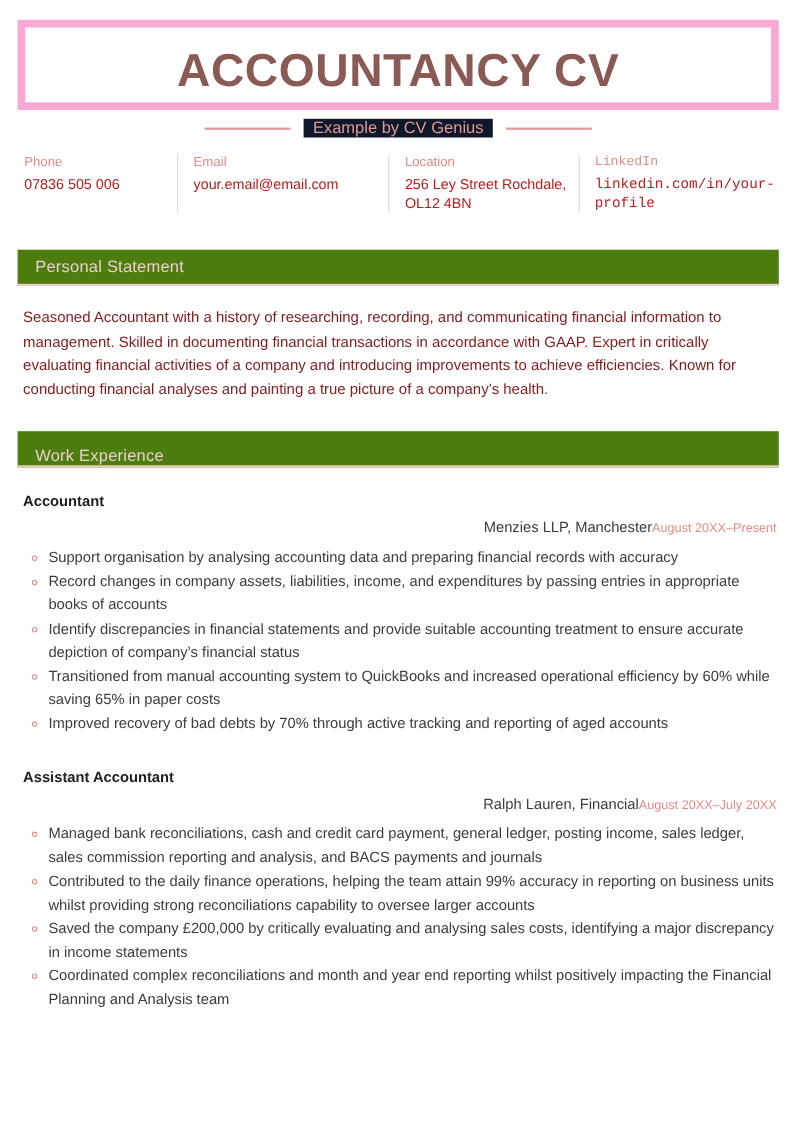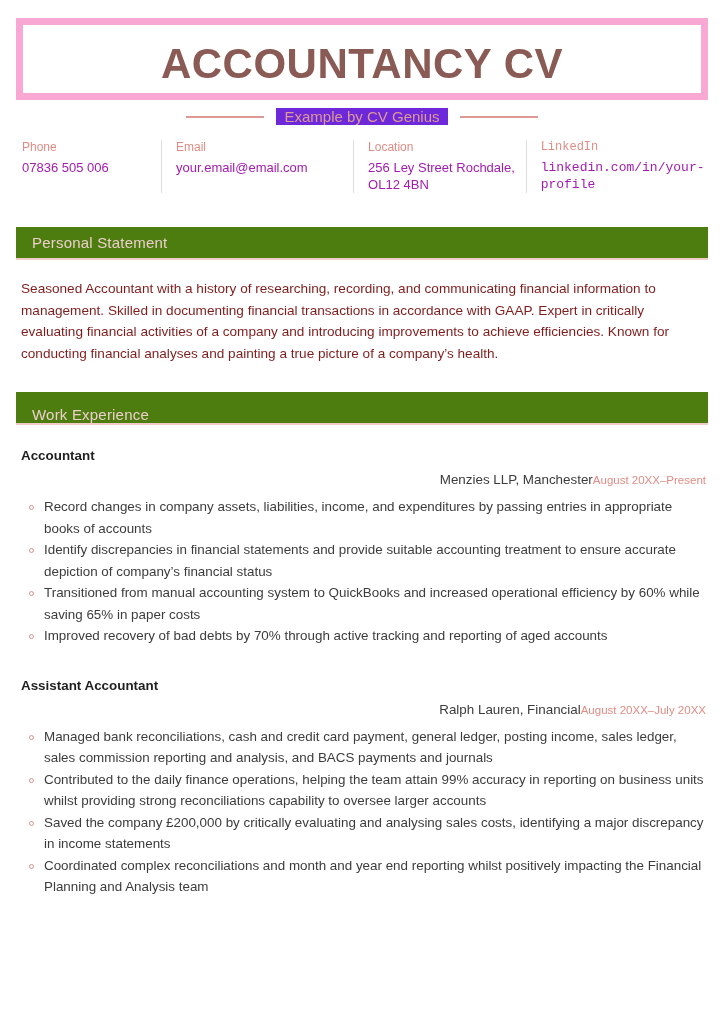--- a/index.html
+++ b/index.html
@@ -49,21 +49,21 @@
     gap: 12px;
   }
   .sub-rule {
     height: 2px;
     width: 78px;
     background: #dd9a94;
   }
   .subtitle {
     font-size: 15px;
     color: #dd9a94;
-    background: #6d28d9;
+    background: #0f172a;
     padding: 0 8px;
     white-space: nowrap;
   }
 
   
   .contact-bar {
     display: flex;
     margin: 40px 16px 0 16px;
     align-items: stretch;
   }
@@ -82,21 +82,21 @@
   .c-linkedin { width: 186px; font-family: Liberation Mono, monospace; }
 
   .contact-label {
     font-size: 12px;
     color: #e08c85;
     margin-bottom: 5px;
     line-height: 14px;
   }
   .contact-value {
     font-size: 13px;
-    color: #a21caf;
+    color: #b91c1c;
     line-height: 17px;
   }
 
   
   .section-bar {
     margin: 0 16px;
     background: #4d7c0f;
     border-bottom: 2px solid #f0cdc9;
     height: 33px;
     display: flex;
@@ -217,20 +217,21 @@
     <span class="section-bar-title">Work Experience</span>
   </div>
 
   <div class="job job-first">
     <div class="job-title">Accountant</div>
     <div class="job-meta">
       <span class="job-company">Menzies LLP, Manchester</span>
       <span class="job-dates">August 20XX–Present</span>
     </div>
     <ul class="bullets">
+      <li class="bullet">Support organisation by analysing accounting data and preparing financial records with accuracy</li>
       <li class="bullet">Record changes in company assets, liabilities, income, and expenditures by passing entries in appropriate books of accounts</li>
       <li class="bullet">Identify discrepancies in financial statements and provide suitable accounting treatment to ensure accurate depiction of company’s financial status</li>
       <li class="bullet">Transitioned from manual accounting system to QuickBooks and increased operational efficiency by 60% while saving 65% in paper costs</li>
       <li class="bullet">Improved recovery of bad debts by 70% through active tracking and reporting of aged accounts</li>
     </ul>
   </div>
 
   <div class="job job-second">
     <div class="job-title">Assistant Accountant</div>
     <div class="job-meta">

